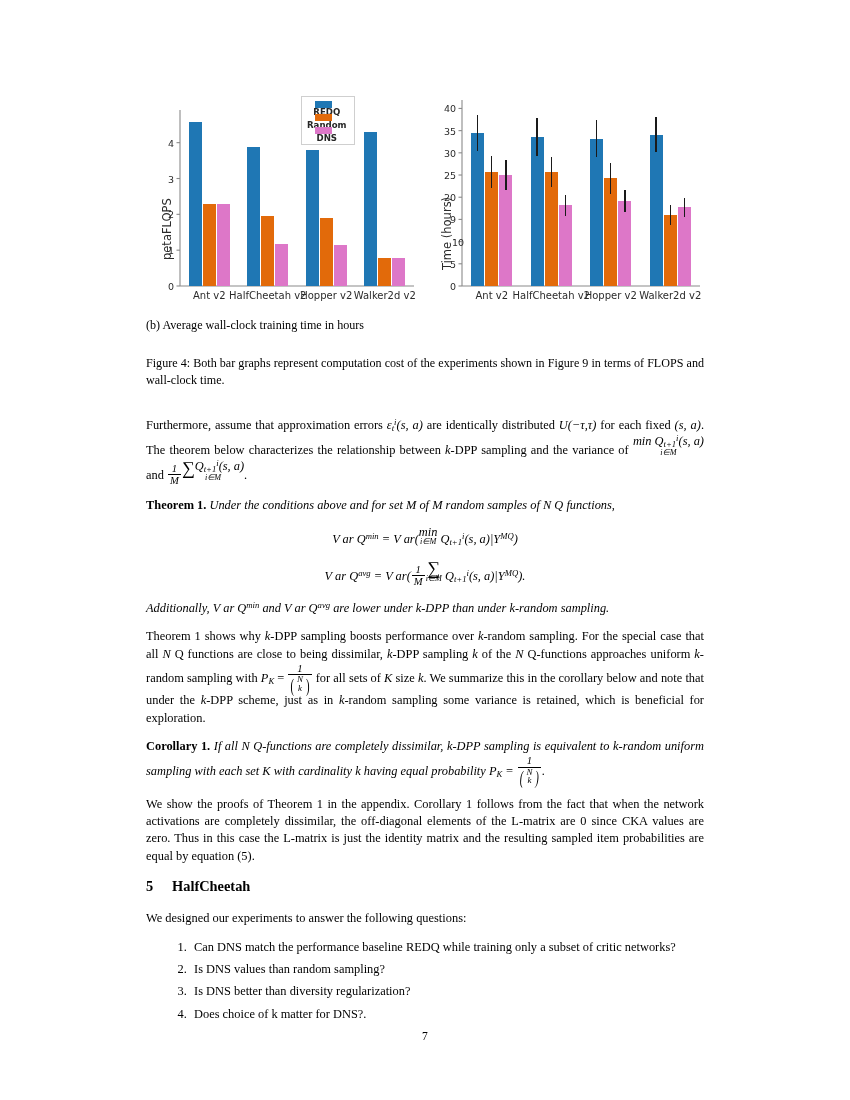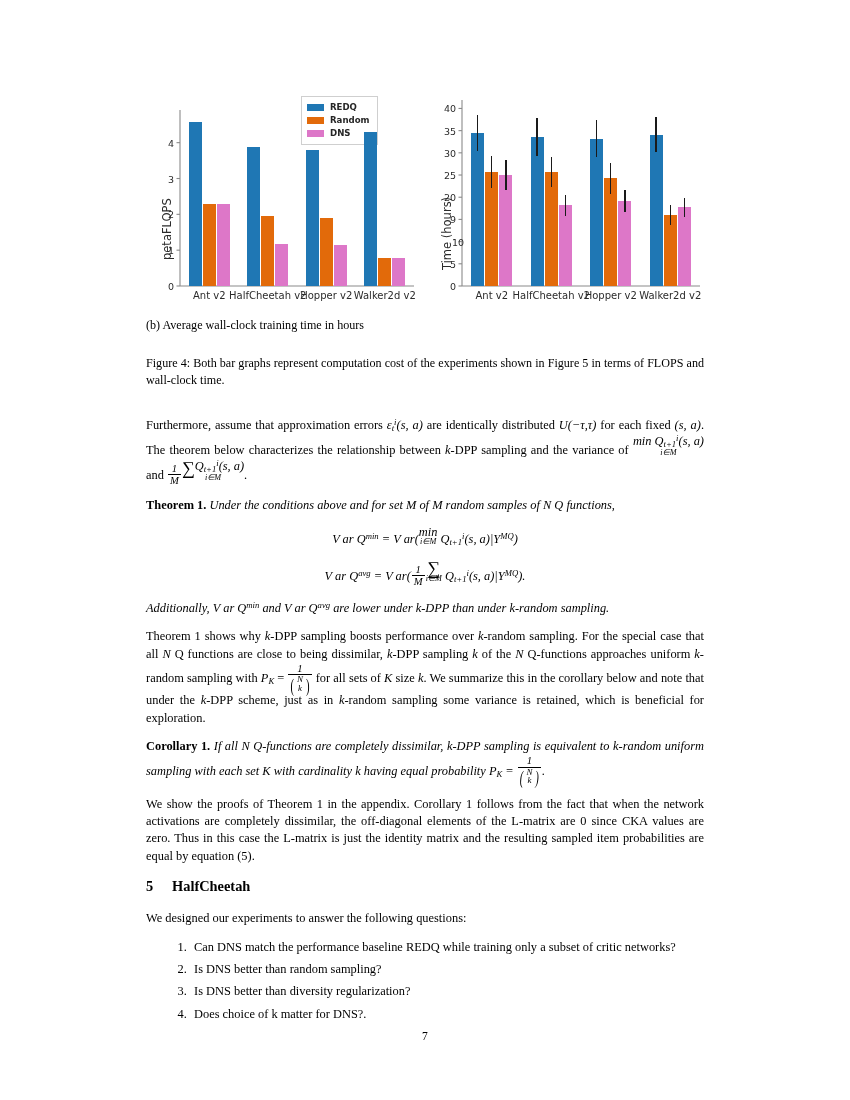--- a/index.html
+++ b/index.html
@@ -88,20 +88,21 @@
     position: absolute;
     background: #ffffff;
     border: 0.8px solid #cfcfcf;
     padding: 4px 7px 4px 5px;
     box-sizing: border-box;
   }
   .legend-row {
     display: flex;
     align-items: center;
     height: 13px;
+    flex-direction: column;
   }
   .legend-swatch {
     width: 17px;
     height: 7px;
     margin-right: 6px;
     flex: 0 0 auto;
   }
   .legend-text {
     font-family: "DejaVu Sans", sans-serif;
     font-size: 8.6px;
@@ -327,21 +328,21 @@
             <div class="xtick" style="left: 244.25px; top: 198px;">Walker2d v2</div>
           </div>
       </div>
 
     </div>
 
     <div class="subcaptions">
       <div class="subcap-b">(b) Average wall-clock training time in hours</div>
     </div>
 
-    <div class="fig-caption">Figure 4: Both bar graphs represent computation cost of the experiments shown in Figure 5 in terms of FLOPS and wall-clock time.</div>
+    <div class="fig-caption">Figure 4: Both bar graphs represent computation cost of the experiments shown in Figure 9 in terms of FLOPS and wall-clock time.</div>
   </div>
 
   <div class="body-text" style="top:416px;">
 
     <p class="para"><span>Furthermore, assume that approximation errors </span><span class="mi">ε<sub>t</sub><sup>i</sup>(s, a)</span><span> are identically distributed </span><span class="mi">U(−τ,τ)</span><span> for each fixed </span><span class="mi">(s, a)</span><span>. The theorem below characterizes the relationship between </span><span class="mi">k</span><span>-DPP sampling and the variance of </span><span class="underset"><span class="top"><span class="mi">min</span> <span class="mi">Q<sub>t+1</sub><sup>i</sup>(s, a)</span></span><span class="bot"><span class="mi">i∈M</span></span></span><span> and </span><span class="frac"><span class="num mi">1</span><span class="den mi">M</span></span><span class="underset"><span class="top"><span class="bigsum">∑</span><span class="mi">Q<sub>t+1</sub><sup>i</sup>(s, a)</span></span><span class="bot"><span class="mi">i∈M</span></span></span>.</p>
 
     <p class="para"><span class="thm-head">Theorem 1.</span> <span class="it">Under the conditions above and for set <span class="cal">M</span> of <span class="mi">M</span> random samples of <span class="mi">N</span> <span class="mi">Q</span> functions,</span></p>
 
     <div class="eqn">
       <span class="mi">V ar Q<sup>min</sup> = V ar(</span><span class="underset"><span class="top"><span class="mi">min</span></span><span class="bot"><span class="mi">i∈M</span></span></span><span class="mi"> Q<sub>t+1</sub><sup>i</sup>(s, a)|Y<sup>MQ</sup>)</span>
@@ -359,21 +360,21 @@
     <p class="para"><span class="thm-head">Corollary 1.</span> <span class="it">If all <span class="mi">N</span> Q-functions are completely dissimilar, <span class="mi">k</span>-DPP sampling is equivalent to <span class="mi">k</span>-random uniform sampling with each set <span class="cal">K</span> with cardinality <span class="mi">k</span> having equal probability <span class="mi">P<sub>K</sub></span> = <span class="frac"><span class="num mi">1</span><span class="den"><span class="paren-l">(</span><span class="binom"><span class="bt mi">N</span><span class="bb mi">k</span></span><span class="paren-r">)</span></span></span>.</span></p>
 
     <p class="para">We show the proofs of Theorem 1 in the appendix. Corollary 1 follows from the fact that when the network activations are completely dissimilar, the off-diagonal elements of the L-matrix are 0 since CKA values are zero. Thus in this case the L-matrix is just the identity matrix and the resulting sampled item probabilities are equal by equation (5).</p>
 
     <h2 class="section"><span class="secnum">5</span><span>HalfCheetah</span></h2>
 
     <p class="para">We designed our experiments to answer the following questions:</p>
 
     <ol class="qlist" id="questions-list">
         <li>Can DNS match the performance baseline REDQ while training only a subset of critic networks?</li>
-        <li>Is DNS better than random sampling?</li>
+        <li>Is DNS values than random sampling?</li>
         <li>Is DNS better than diversity regularization?</li>
         <li>Does choice of k matter for DNS?.</li>
       </ol>
 
   </div>
 
   <div class="page-number">7</div>
 
 </div>
 

